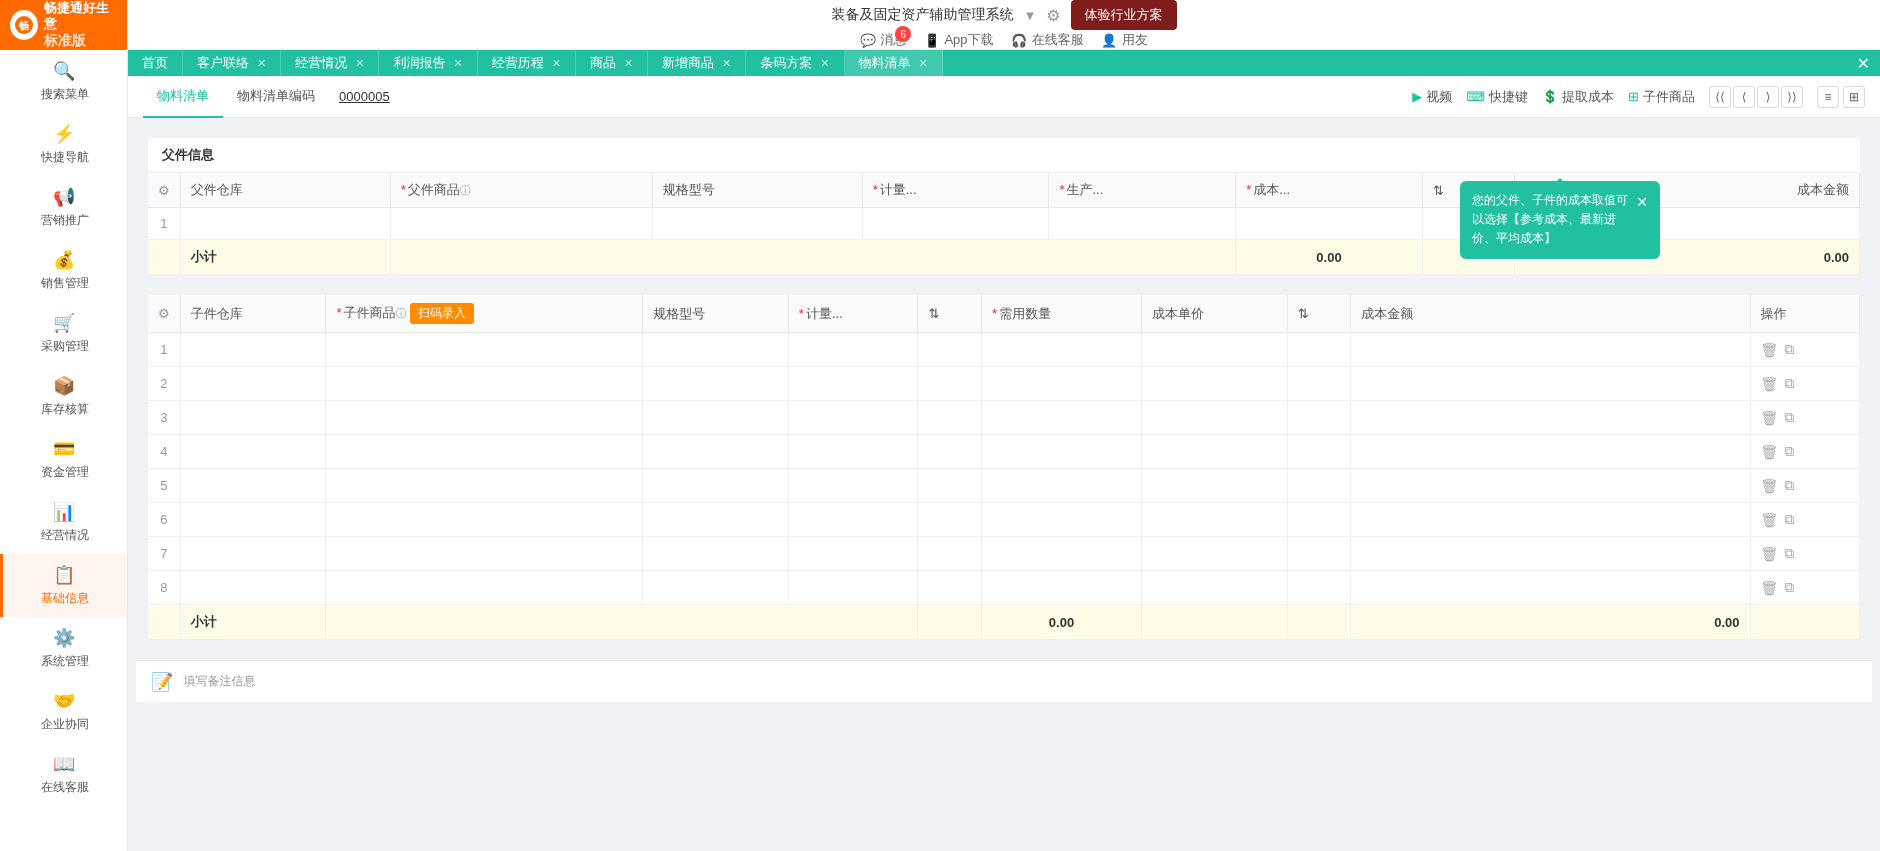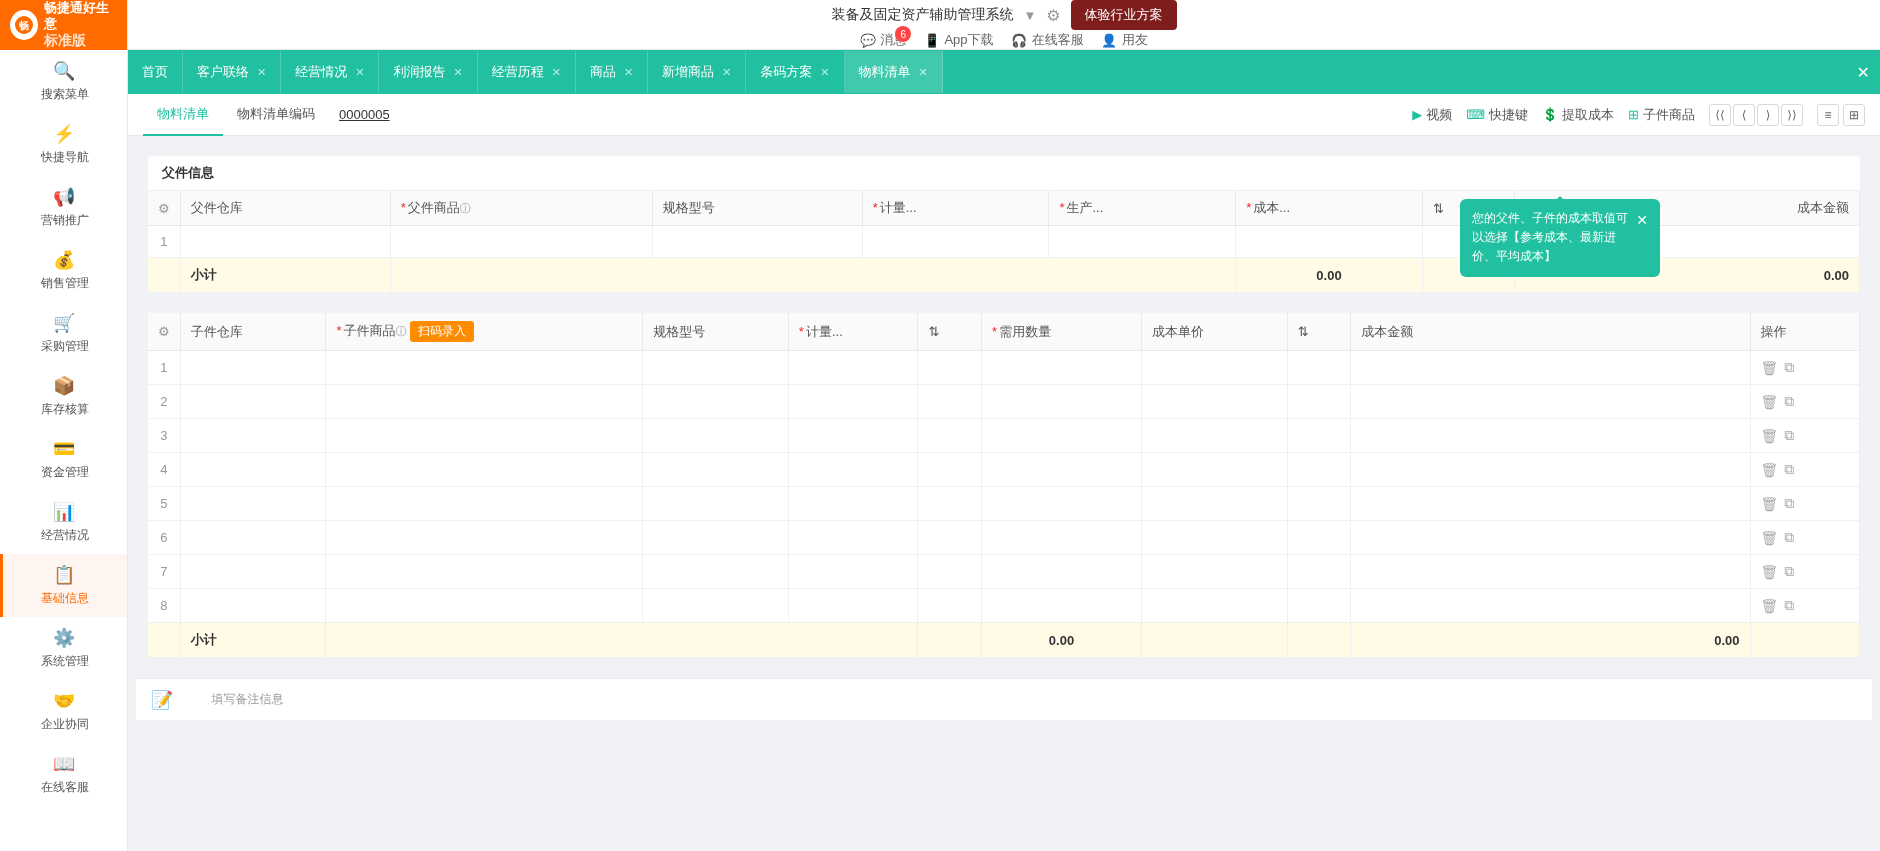--- a/index.html
+++ b/index.html
@@ -113,21 +113,21 @@
       top: -5px;
       right: -5px;
     }
     .relative { position: relative; }
 
     
     .nav-tabs {
       background: #20c0a0;
       display: flex;
       align-items: center;
-      height: 44px;
+      height: 26px;
       padding: 0 0;
       overflow: hidden;
     }
     .nav-tab {
       padding: 0 14px;
       height: 42px;
       display: flex;
       align-items: center;
       color: white;
       cursor: pointer;
@@ -280,21 +280,21 @@
       background: #fff;
       height: 42px;
       display: flex;
       align-items: center;
       padding: 0 15px;
       border-top: 1px solid #e8e8e8;
       gap: 10px;
       margin: 0 8px;
     }
     .bottom-bar-icon { color: #20c0a0; font-size: 18px; }
-    .bottom-bar-text { font-size: 12px; color: #999; margin-left: 28px; }
+    .bottom-bar-text { font-size: 12px; color: #999; }
 
     
     .gear-icon { color: #999; cursor: pointer; }
 
     
     .nav-controls {
       display: flex;
       align-items: center;
       gap: 2px;
     }

